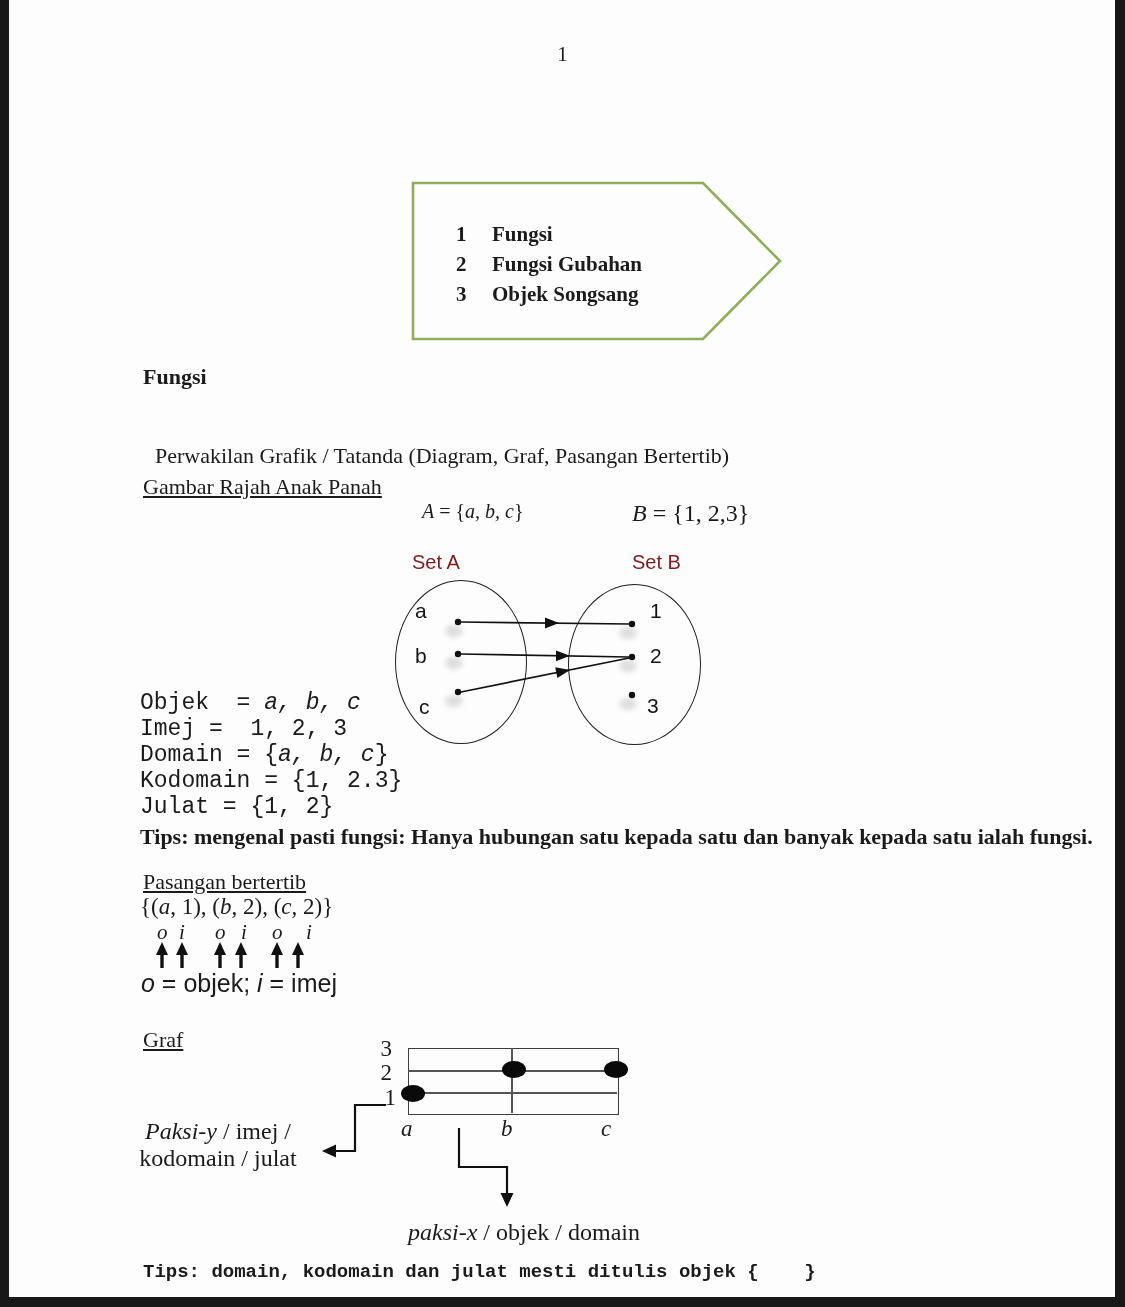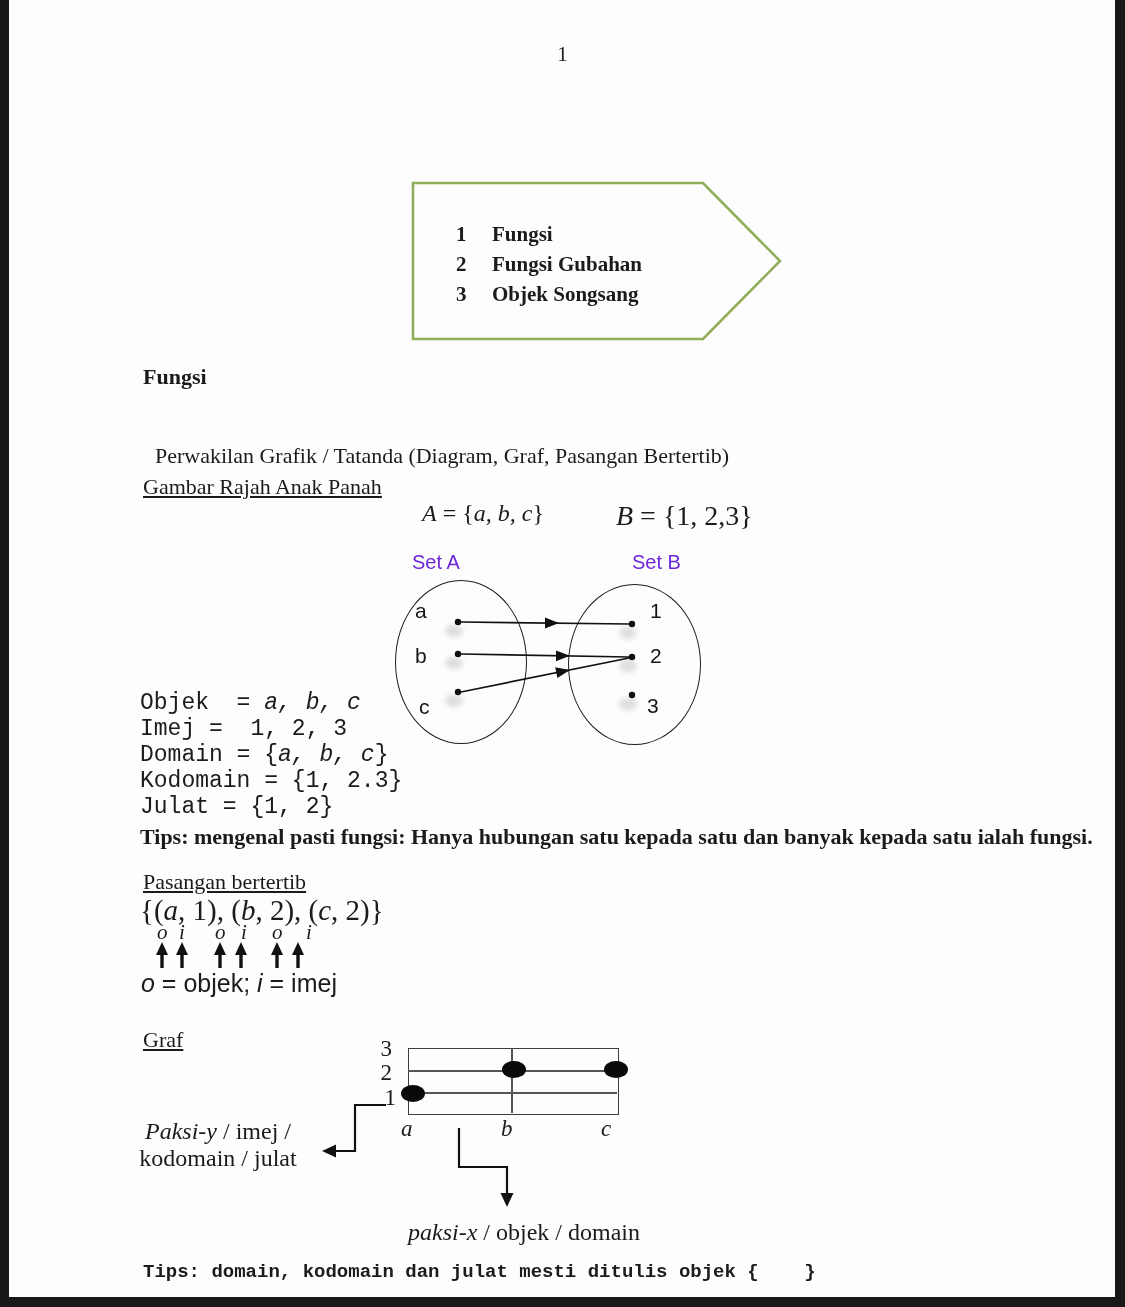--- a/index.html
+++ b/index.html
@@ -21,37 +21,37 @@
 
   .toc-list{left:456px;top:219px;font-size:21px;font-weight:bold;line-height:30px;}
   .toc-item .num{display:inline-block;width:36px;}
 
   .h22{font-size:22px;}
   .u{text-decoration:underline;}
   .heading-fungsi{left:143px;top:364px;font-weight:bold;}
   .subtitle{left:155px;top:423px;margin-top:20px;}
   .heading-gambar{left:143px;top:474px;}
 
-  .def-a{left:422px;top:500px;font-size:24px;}
-  .def-b{left:616px;top:500px;font-size:28px;}
-
-  .set-label{top:551px;font-size:20px;color:#6d28d9;}
+  .def-a{left:422px;top:500px;font-size:20px;}
+  .def-b{left:632px;top:500px;font-size:24px;}
+
+  .set-label{top:551px;font-size:20px;color:#7f1d1d;}
   .set-a-label{left:412px;}
   .set-b-label{left:632px;}
 
   .ellipse{border:1.7px solid #1f1f1f;border-radius:50%;}
   .ellipse-a{left:395px;top:580px;width:130px;height:162px;}
   .ellipse-b{left:568px;top:584px;width:131px;height:159px;}
   .el-item{font-size:21px;color:#141414;}
 
   .note-block{left:140px;top:690px;font-size:23px;line-height:26px;}
   .tips1{left:140px;top:824px;font-size:22px;font-weight:bold;}
 
   .heading-pasangan{left:143px;top:869px;}
-  .pairs{left:140px;top:894px;font-size:29px;}
+  .pairs{left:140px;top:894px;font-size:23px;}
   .oi{font-size:21px;font-style:italic;top:920px;}
   .legend{left:141px;top:969px;font-size:25px;}
 
   .heading-graf{left:143px;top:1027px;}
   .graf-box{left:408px;top:1048px;width:209px;height:65px;border:1.8px solid #3d3d3d;}
   .gline{position:absolute;background:#555;}
   .gline-h{left:408px;width:209px;height:1.6px;}
   .gline-v{left:511px;top:1048px;width:1.6px;height:65px;}
   .gdot{position:absolute;width:24px;height:17px;border-radius:50%;background:#0a0a0a;}
   .ytick{font-size:23px;width:20px;text-align:right;}

